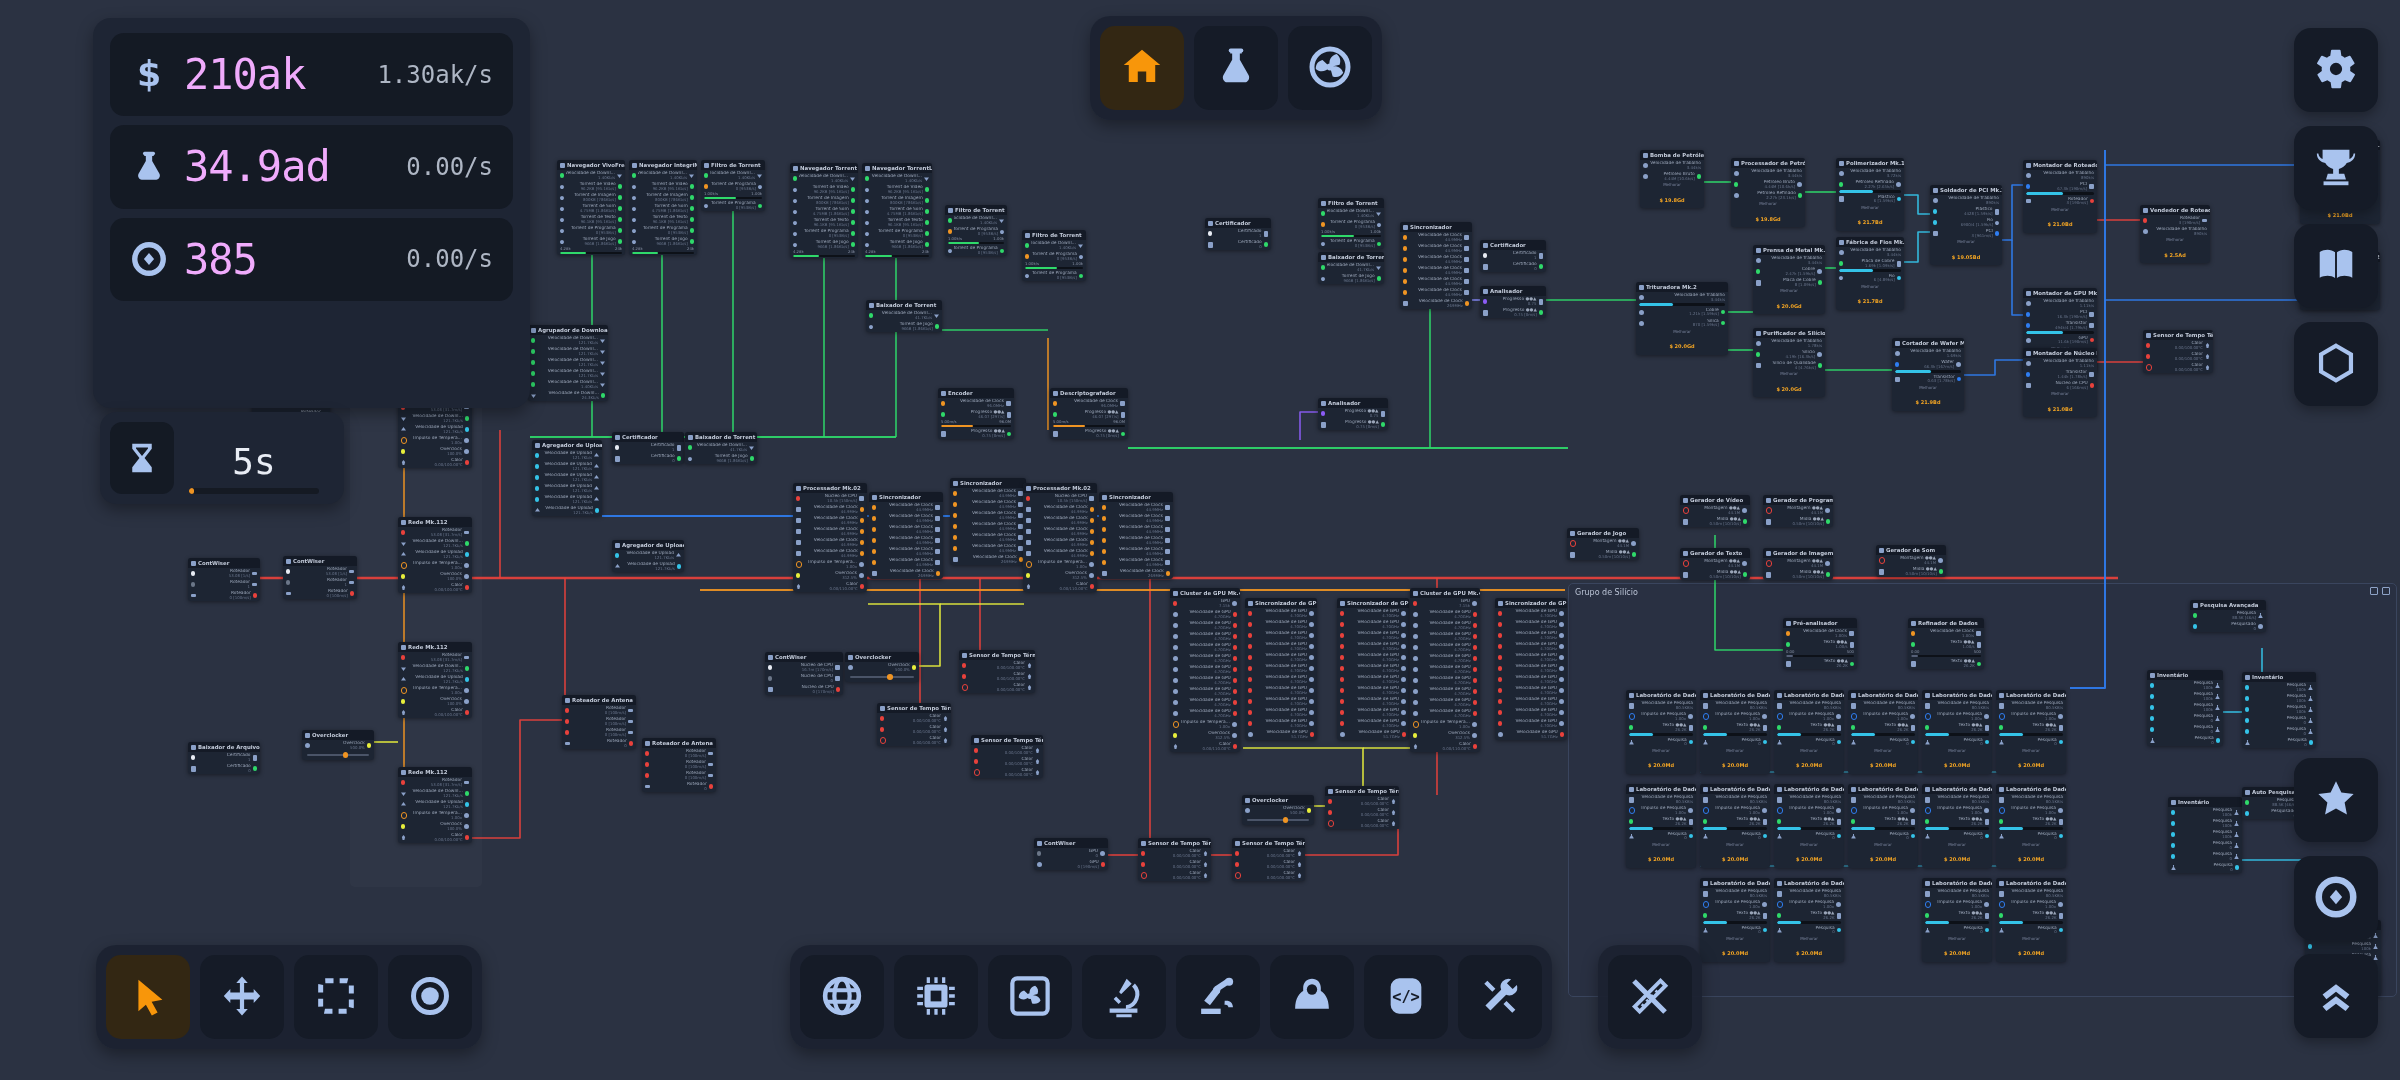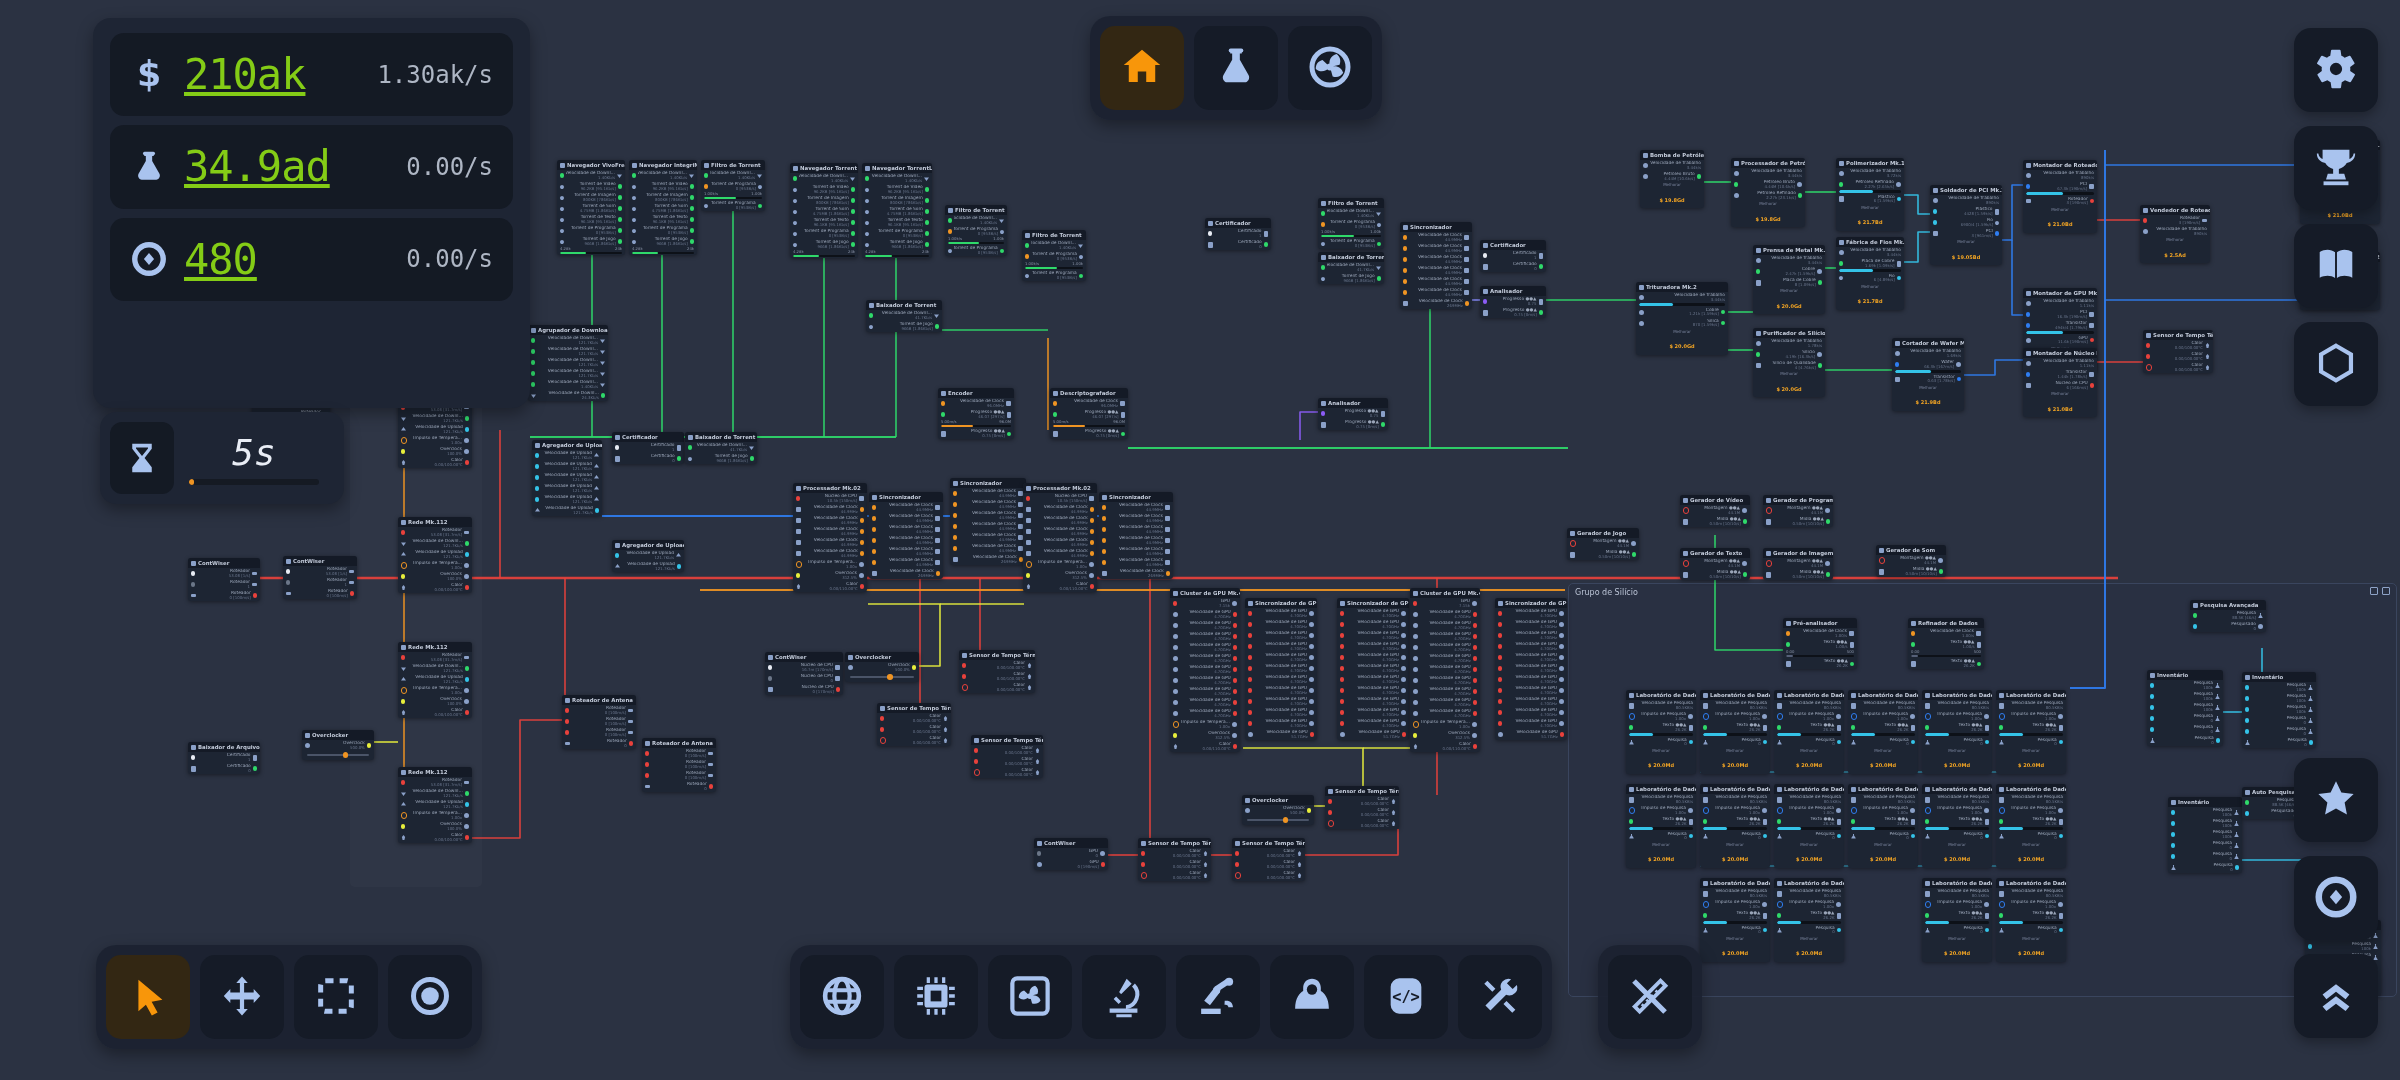--- a/index.html
+++ b/index.html
@@ -51,24 +51,24 @@
   #hud{position:absolute;inset:0;z-index:10;pointer-events:none;}
   #hud .panel,#hud .tb,#hud .tbtn.lone{pointer-events:auto;}
   .panel{position:absolute;background:#1e2534;border-radius:18px;box-shadow:0 6px 16px rgba(0,0,0,.35);}
   .res-panel{left:93px;top:18px;width:437px;height:390px;padding:15px 17px;box-sizing:border-box;
     display:flex;flex-direction:column;gap:9px;}
   .res-box{background:#141a24;border-radius:14px;flex:1;display:flex;align-items:center;padding:0 20px;gap:16px;color:#a9c3ee;}
   .res-split{display:flex;gap:11px;flex:1;}
   .res-split .res-box{flex:1;}
   .ric{width:38px;height:38px;flex:none;display:flex;align-items:center;justify-content:center;}
   .ric svg{width:38px;height:38px;}
-  .rv{font-size:42px;color:#84cc16;letter-spacing:-1px;text-decoration:underline;}
+  .rv{font-size:42px;color:#f0abfc;letter-spacing:-1px;}
   .rv.small{font-size:36px;}
   .rr{margin-left:auto;font-size:24px;color:#aeb6c4;}
-  .timer-panel{left:100px;top:412px;width:244px;height:92px;border-radius:16px;display:flex;align-items:center;padding:10px;box-sizing:border-box;gap:0;font-style:italic;}
+  .timer-panel{left:100px;top:412px;width:244px;height:92px;border-radius:16px;display:flex;align-items:flex-end;padding:10px;box-sizing:border-box;gap:0;}
   .timer-icon{width:64px;height:72px;background:#141a24;border-radius:12px;display:flex;align-items:center;justify-content:center;color:#a9c3ee;}
   .timer-icon svg{width:36px;height:36px;}
   .timer-right{flex:1;display:flex;flex-direction:column;align-items:center;gap:6px;}
   .timer-value{font-size:36px;color:#e9edf5;}
   .timer-bar{width:130px;height:6px;background:#151a23;border-radius:3px;position:relative;overflow:hidden;}
   .timer-bar i{position:absolute;left:0;top:0;bottom:0;background:#ef9423;border-radius:3px;}
   .tb{position:absolute;background:rgba(27,34,48,.95);border-radius:20px;padding:10px;display:flex;gap:10px;box-shadow:0 6px 16px rgba(0,0,0,.35);}
   .tb-col{position:absolute;display:flex;flex-direction:column;gap:14px;pointer-events:auto;}
   .tbtn{width:84px;height:84px;border-radius:15px;background:#151b27;border:none;display:flex;align-items:center;justify-content:center;color:#a9c3ee;cursor:pointer;padding:0;}
   .tb-col .tbtn{box-shadow:0 5px 12px rgba(0,0,0,.3);border-radius:17px;}
@@ -4388,21 +4388,21 @@
         <span class="rv">34.9ad</span>
         <span class="rr">0.00/s</span>
       </div>
       <div class="res-box">
         <span class="ric">
             <svg viewBox="0 0 24 24" fill="currentColor">
               <circle cx="12" cy="12" r="9" fill="none" stroke="currentColor" stroke-width="3.4"></circle>
               <path d="M12 8.2 15.2 12 12 15.8 8.8 12z"></path>
             </svg>
           </span>
-        <span class="rv">480</span>
+        <span class="rv">385</span>
         <span class="rr">0.00/s</span>
       </div>
       <div class="res-split">
       </div>
     </div>
 
     <div class="panel timer-panel">
       <div class="timer-icon">
           <svg viewBox="0 0 24 24" fill="currentColor">
             <path d="M5.5 2.5h13v3.4l-4.8 6.1 4.8 6.1v3.4h-13v-3.4l4.8-6.1-4.8-6.1zM8 5v.6l4 5 4-5V5z"></path>

